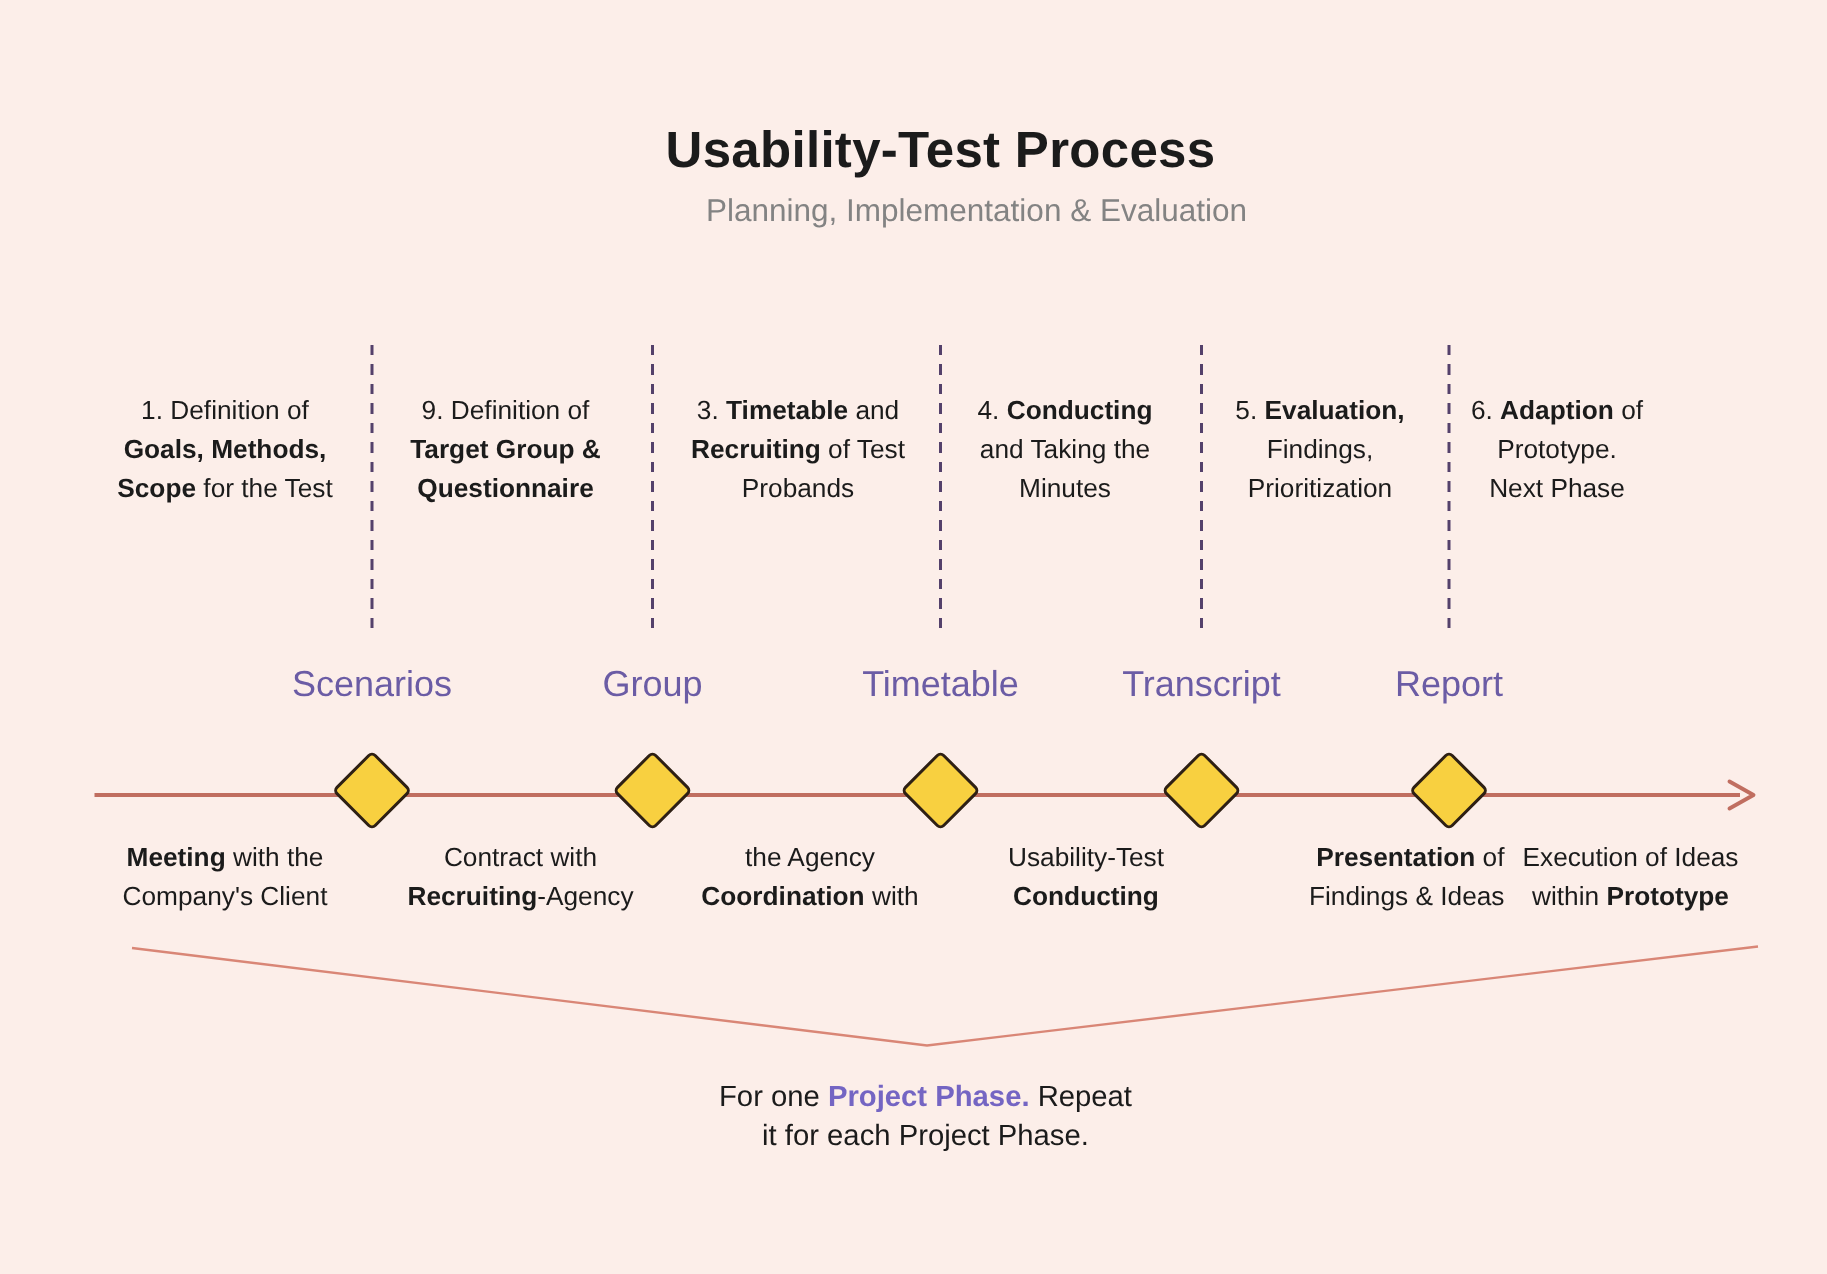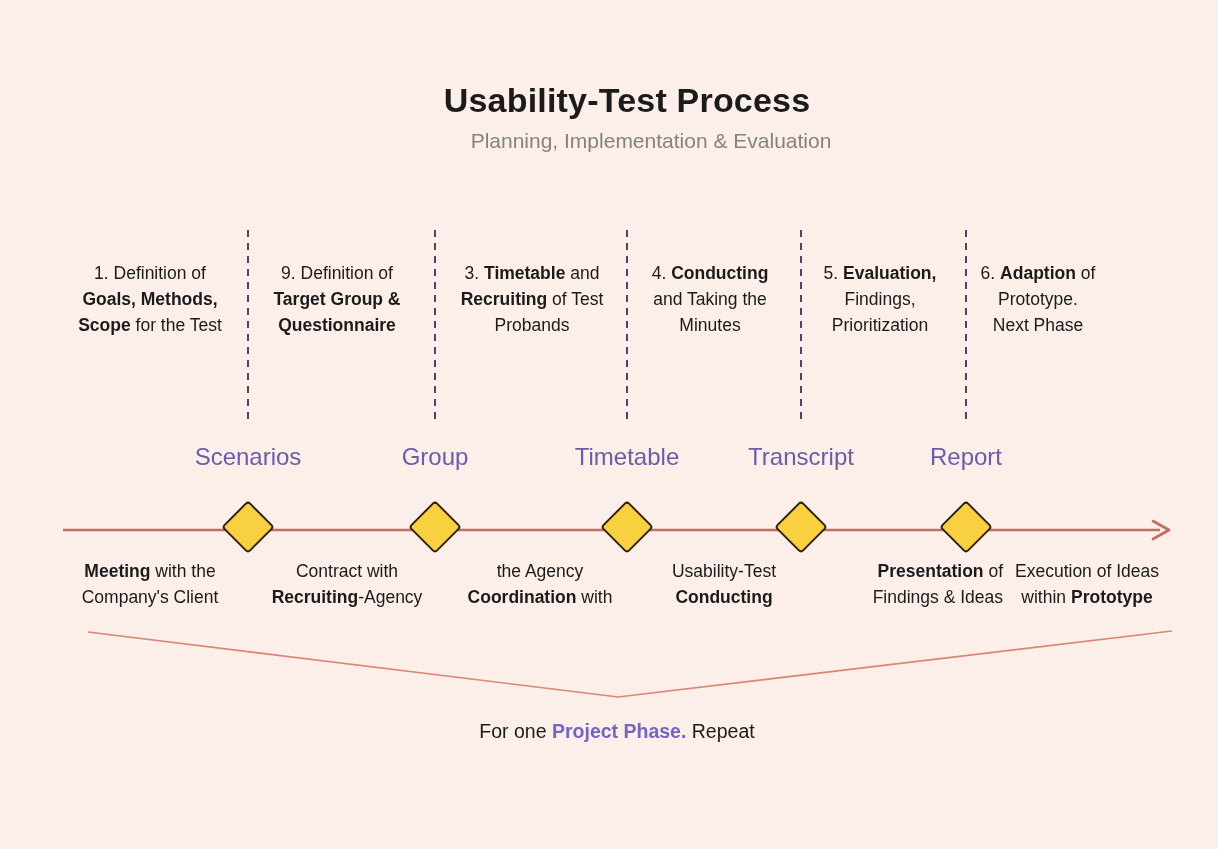--- a/index.html
+++ b/index.html
@@ -129,15 +129,16 @@
         <div class="tline"><span class="b">Presentation</span><span> of</span></div>
         <div class="tline"><span>Findings &amp; Ideas</span></div>
       </div>
       <div class="desc" style="left: 984px; width: 206px;">
         <div class="tline"><span>Execution of Ideas</span></div>
         <div class="tline"><span>within </span><span class="b">Prototype</span></div>
       </div>
     </div>
   <div class="note" id="note">
       <div class="tline"><span>For one </span><span class="b purple">Project Phase.</span><span> Repeat</span></div>
+      <div class="tline"><span>it for each Project Phase.</span></div>
     </div>
 
 </div>
 
 </body></html>

